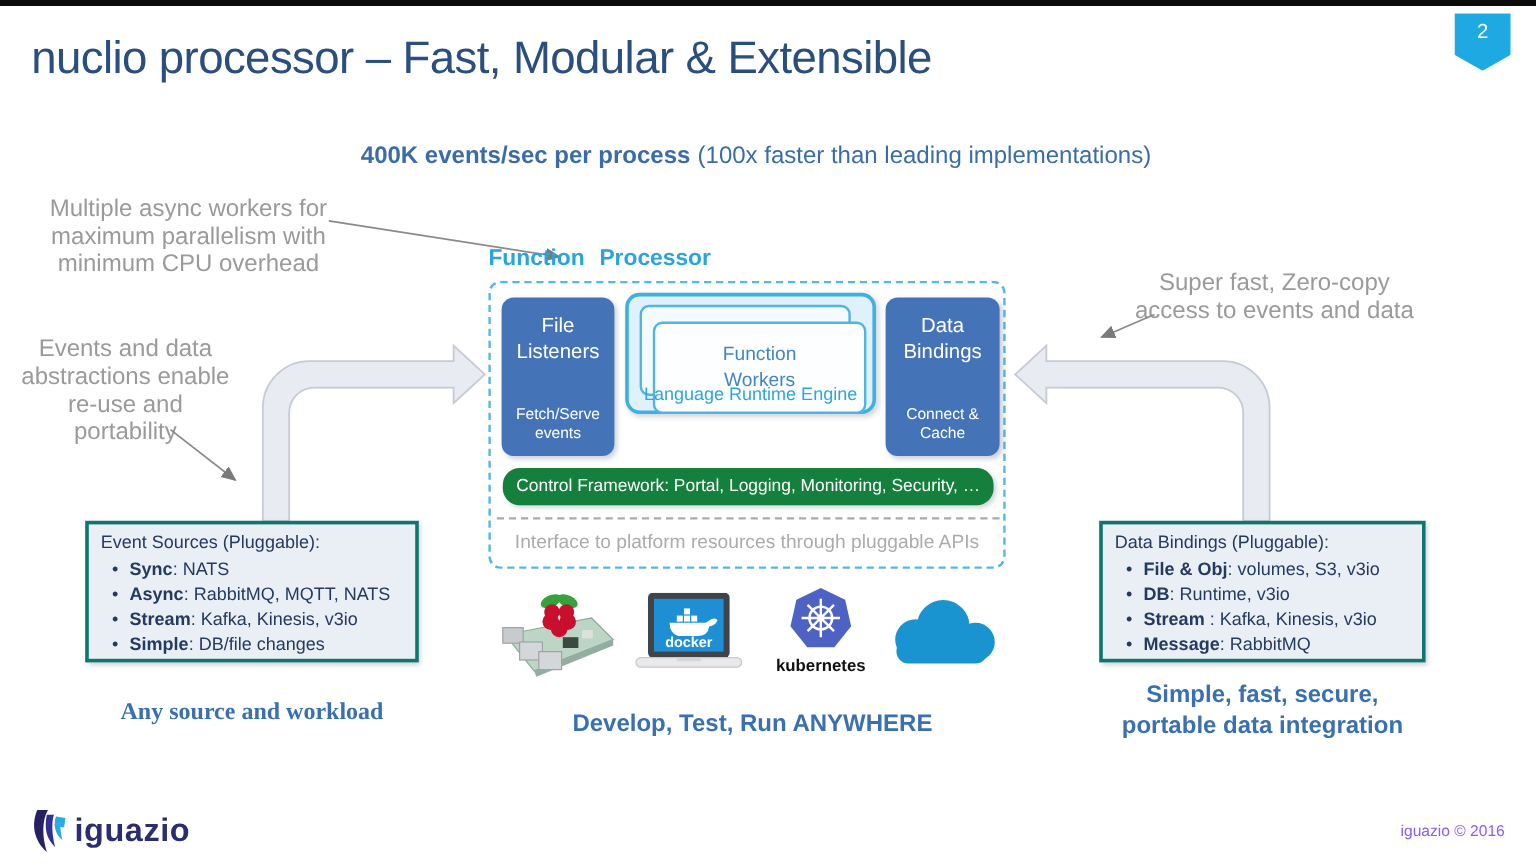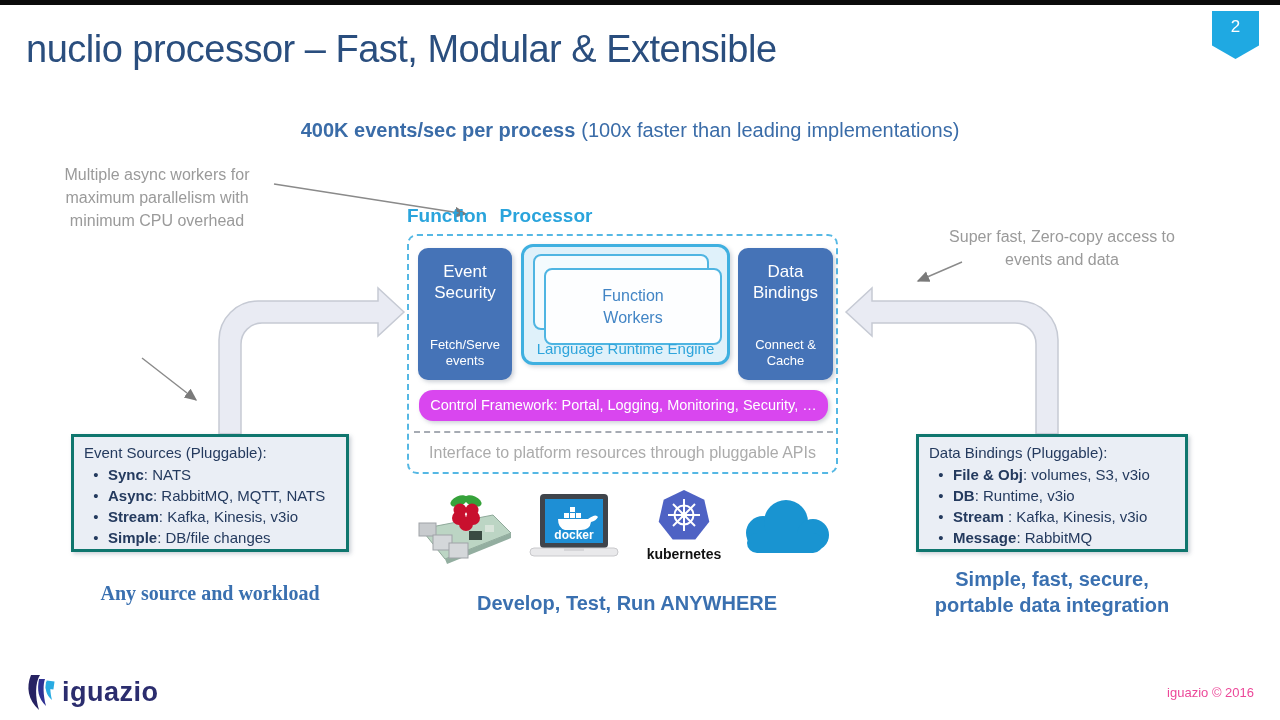--- a/index.html
+++ b/index.html
@@ -6,46 +6,46 @@
   .slide{position:relative;width:1280px;height:720px;background:#ffffff;overflow:hidden;
          font-family:"Liberation Sans", sans-serif;color:#222;}
   .topbar{position:absolute;left:0;top:0;width:1280px;height:5px;background:#0b0b0b;}
   .flag{position:absolute;left:1212px;top:11px;width:47px;height:48px;background:#1fa9e2;
         clip-path:polygon(0 0,100% 0,100% 72%,50% 100%,0 72%);
         color:#fff;font-size:17px;text-align:center;padding-top:6px;box-sizing:border-box;}
   .title{position:absolute;left:26px;top:28px;font-size:38px;color:#2a4e7e;letter-spacing:-0.5px;white-space:nowrap;}
   .subtitle{position:absolute;left:0;top:119px;width:1260px;text-align:center;font-size:20px;color:#3a6ca8;}
   .subtitle .b{font-weight:700;}
   .subtitle .r{margin-left:6px;}
-  .ann{position:absolute;font-size:16px;line-height:23px;color:#9a9a9a;text-align:center;}
+  .ann{position:absolute;font-size:20px;line-height:23px;color:#9a9a9a;text-align:center;}
   .ann1{left:32px;top:163px;width:250px;}
   .ann2{left:12px;top:280px;width:185px;}
   .ann3{left:937px;top:225px;width:250px;}
   .svgoverlay{position:absolute;left:0;top:0;z-index:1;}
   .prochead{position:absolute;left:407px;top:205px;width:433px;text-align:left;
             font-size:19px;font-weight:700;color:#2aa4dc;word-spacing:7px;z-index:2;}
   .dashedbox{position:absolute;left:407px;top:234px;width:431px;height:240px;box-sizing:border-box;
              border:2px dashed #55b8e4;border-radius:10px;z-index:2;}
   .bluebox{position:absolute;background:#4573b7;border-radius:10px;color:#ffffff;text-align:center;
            display:flex;flex-direction:column;justify-content:space-between;box-sizing:border-box;
            padding:13px 6px 11px 6px;box-shadow:2px 2px 4px rgba(110,120,140,.35);z-index:3;}
   .bluebox .bt{font-size:17px;line-height:21px;font-weight:400;}
   .bluebox .bs{font-size:13px;line-height:16px;}
   .box-el{left:418px;top:248px;width:94px;height:132px;}
   .box-db{left:738px;top:248px;width:95px;height:132px;}
-  .midbox{position:absolute;left:521px;top:244px;width:209px;height:121px;box-sizing:border-box;
+  .midbox{position:absolute;left:521px;top:244px;width:209px;height:101px;box-sizing:border-box;
           background:#dff1fa;border:3px solid #3fb0e0;border-radius:12px;z-index:3;
           box-shadow:2px 2px 4px rgba(110,120,140,.3);}
   .card{position:absolute;box-sizing:border-box;border:2px solid #4fb5e2;border-radius:8px;}
   .cardback{left:9px;top:7px;width:176px;height:76px;background:#f4fbfe;}
   .cardfront{left:20px;top:21px;width:178px;height:77px;background:#fdfeff;
              display:flex;align-items:center;justify-content:center;}
   .cardfront span{display:block;width:90px;text-align:center;font-size:16px;line-height:22px;color:#4285c5;}
   .runtime{position:absolute;left:0;bottom:5px;width:100%;text-align:center;font-size:15px;color:#2fa5dc;}
-  .ctrlbar{position:absolute;left:419px;top:390px;width:409px;height:31px;background:#d946ef;border-radius:14px;
+  .ctrlbar{position:absolute;left:419px;top:390px;width:409px;height:31px;background:#15803d;border-radius:14px;
            color:#fff;font-size:14.5px;line-height:31px;text-align:center;z-index:3;
            box-shadow:2px 2px 4px rgba(110,120,140,.35);}
   .sep{position:absolute;left:414px;top:431px;width:419px;border-top:2px dashed #a6abb3;z-index:3;}
   .ifnote{position:absolute;left:407px;top:444px;width:431px;text-align:center;font-size:16px;color:#ababab;z-index:3;}
   .panel{position:absolute;box-sizing:border-box;background:#eaeef5;border:3px solid #0f766e;
          box-shadow:2px 2px 4px rgba(110,120,140,.35);padding:7px 10px;z-index:3;
          font-size:15px;color:#243a5e;}
   .panel-left{left:71px;top:434px;width:278px;height:118px;}
   .panel-right{left:916px;top:434px;width:272px;height:118px;}
   .panel .hdr{margin-bottom:3px;}
@@ -56,21 +56,21 @@
   .panel .v{white-space:pre;}
   .caption{position:absolute;font-size:20px;font-weight:700;color:#3a70b0;text-align:center;z-index:3;}
   .cap-left{left:71px;top:582px;width:278px;font-family:Liberation Serif, serif;}
   .cap-mid{left:407px;top:592px;width:440px;}
   .cap-right{left:916px;top:566px;width:272px;line-height:26px;}
   .logo-row svg{position:absolute;z-index:3;}
   .k8slabel{font:700 14px "Liberation Sans",sans-serif;}
   .dockertext{font:700 12px "Liberation Sans",sans-serif;}
   .brand{position:absolute;left:24px;top:670px;display:flex;align-items:center;z-index:3;}
   .brand .txt{font-size:27px;font-weight:700;color:#2b2d6e;margin-left:6px;letter-spacing:0.5px;}
-  .copyright{position:absolute;right:26px;top:685px;font-size:13px;color:#ec4899;z-index:3;text-align:right;}
+  .copyright{position:absolute;right:26px;top:685px;font-size:13px;color:#8b5cf6;z-index:3;text-align:right;}
 </style>
 </head>
 <body>
 
 <div class="slide">
 
   <div class="topbar"></div>
 
   <div class="flag">
     <span>2</span>
@@ -92,28 +92,29 @@
     <path d="M 404 312 L 378 288 L 378 301 L 258 301 A 39 39 0 0 0 219 340 L 219 434 L 241 434 L 241 344 A 21 21 0 0 1 262 323 L 378 323 L 378 336 Z" fill="#e9ebf3" stroke="#c6cad4" stroke-width="1.5"></path>
 
     <path d="M 846 312 L 872 288 L 872 301 L 1019 301 A 39 39 0 0 1 1058 340 L 1058 434 L 1036 434 L 1036 344 A 21 21 0 0 0 1015 323 L 872 323 L 872 336 Z" fill="#e9ebf3" stroke="#c6cad4" stroke-width="1.5"></path>
 
     <line x1="274" y1="184" x2="466" y2="214" stroke="#8a8a8a" stroke-width="1.4" marker-end="url(#ah)"></line>
     <line x1="142" y1="358" x2="196" y2="400" stroke="#8a8a8a" stroke-width="1.4" marker-end="url(#ah)"></line>
     <line x1="962" y1="262" x2="918" y2="281" stroke="#8a8a8a" stroke-width="1.4" marker-end="url(#ah)"></line>
   </svg>
 
   <div class="ann ann1">Multiple async workers for maximum parallelism with minimum CPU overhead</div>
+  <div class="ann ann2">Events and data abstractions enable re-use and portability</div>
   <div class="ann ann3">Super fast, Zero-copy access to events and data</div>
 
   <div class="prochead">Function Processor</div>
 
   <div class="dashedbox"></div>
 
   <div class="bluebox box-el">
-    <div class="bt">Event Security</div>
+    <div class="bt">File Listeners</div>
     <div class="bs">Fetch/Serve events</div>
   </div>
 
   <div class="midbox">
     <div class="card cardback"></div>
     <div class="card cardfront">
       <span>Function Workers</span>
     </div>
     <div class="runtime">Language Runtime Engine</div>
   </div>

